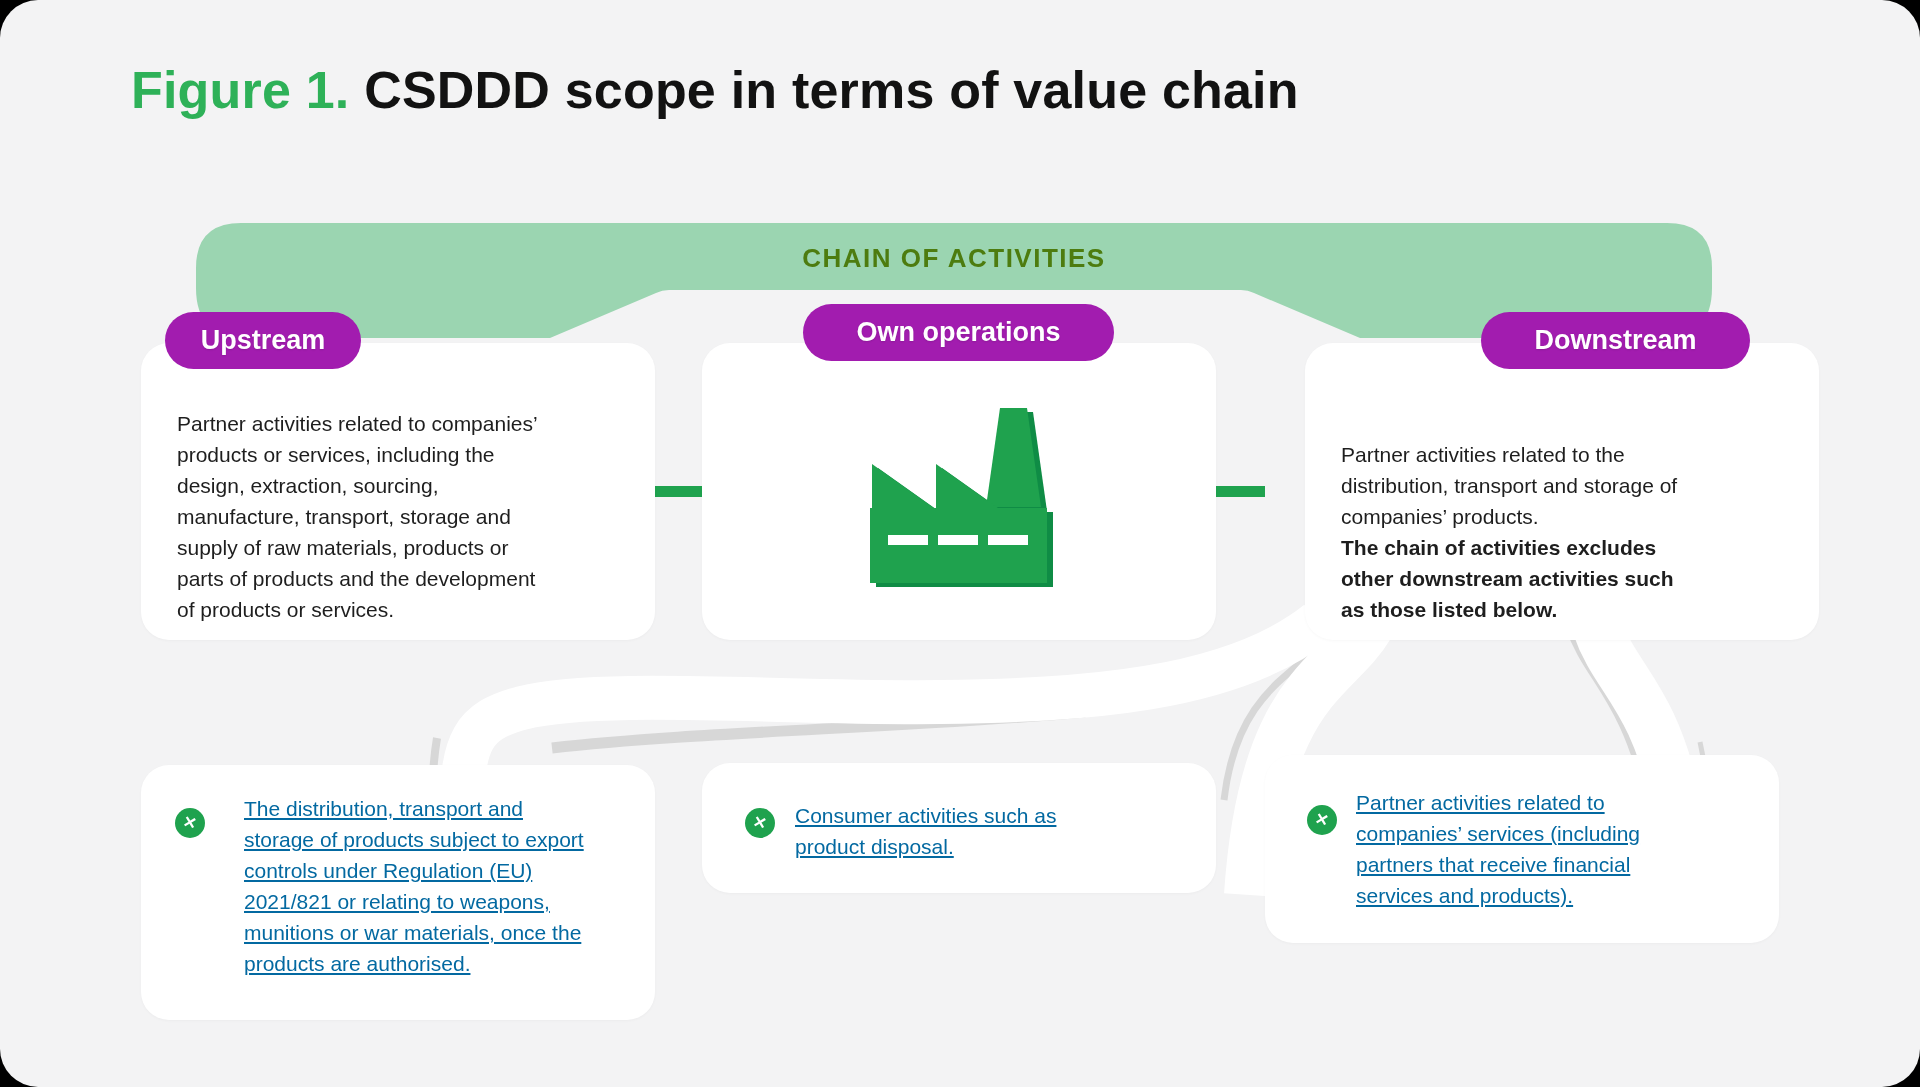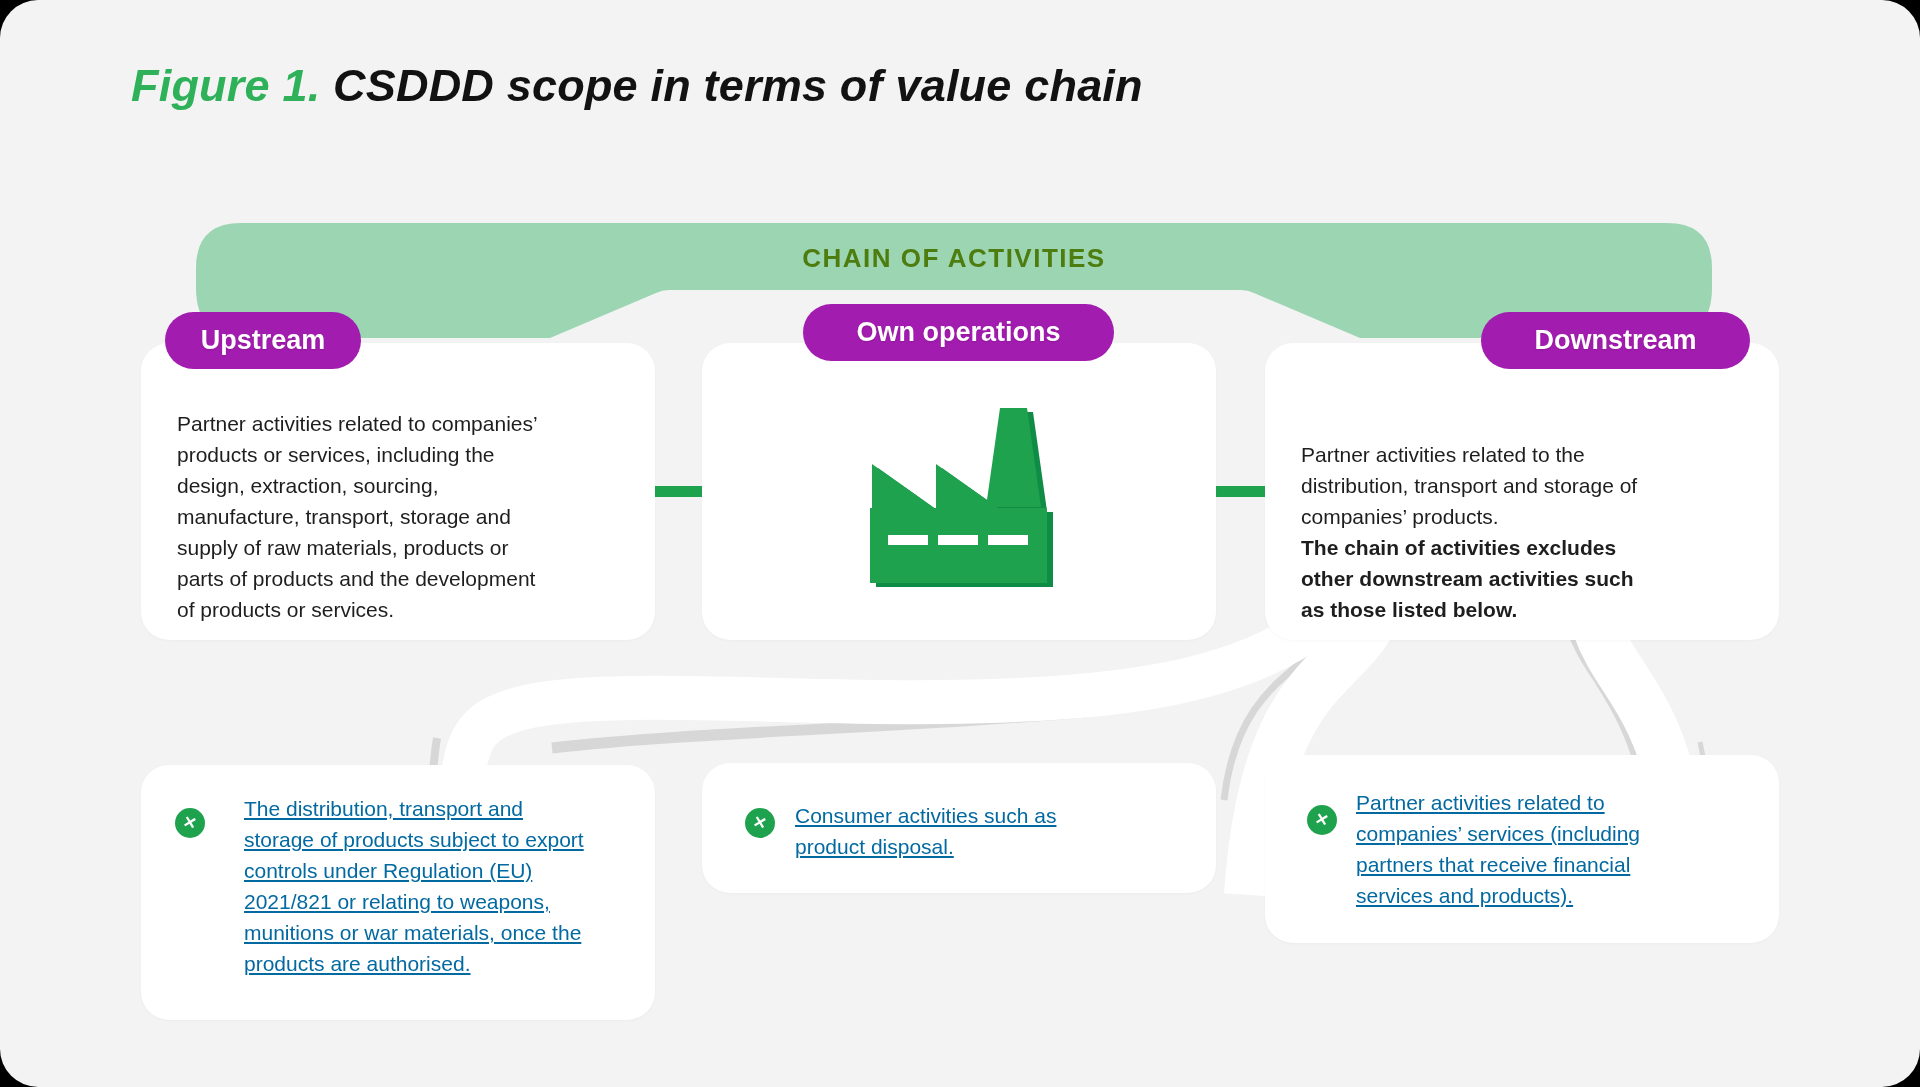--- a/index.html
+++ b/index.html
@@ -1,41 +1,41 @@
 <!DOCTYPE html>
 <html><head>
 <meta charset="utf-8">
 <style>
   html,body{margin:0;padding:0;background:#000;}
   body{width:1920px;height:1087px;font-family:"Liberation Sans",sans-serif;}
   .page{position:relative;width:1920px;height:1087px;background:#f3f3f4;border-radius:38px;overflow:hidden;}
 
   
-  .fig-title{position:absolute;left:131px;top:60px;font-size:45px;font-weight:700;color:#121212;letter-spacing:.2px;font-style:italic;}
+  .fig-title{position:absolute;left:131px;top:60px;font-size:52px;font-weight:700;color:#121212;letter-spacing:.2px;}
   .fig-title .green{color:#2eb158;}
 
   
   .layer-svg{position:absolute;left:0;top:0;z-index:1;}
 
   .banner-label{position:absolute;left:196px;top:243px;width:1516px;text-align:center;z-index:2;
     color:#4d7c0f;font-size:26px;font-weight:700;letter-spacing:1.5px;}
 
   
   .pill{position:absolute;z-index:4;height:57px;border-radius:29px;background:#a21caf;
     display:flex;align-items:center;justify-content:center;color:#fff;font-size:27px;font-weight:700;
     text-shadow:0 1px 2px rgba(0,0,0,.12);}
   .pill-up{left:165px;top:312px;width:196px;}
   .pill-own{left:803px;top:304px;width:311px;}
   .pill-down{left:1481px;top:312px;width:269px;}
 
   
   .card{position:absolute;background:#fff;border-radius:28px;z-index:2;box-shadow:0 1px 3px rgba(0,0,0,.03);}
   .card-up{left:141px;top:343px;width:514px;height:297px;}
   .card-own{left:702px;top:343px;width:514px;height:297px;}
-  .card-down{left:1265px;top:343px;width:514px;height:297px;}
+  .card-down{left:1305px;top:343px;width:514px;height:297px;}
 
   .card-body{position:absolute;left:36px;top:65px;width:445px;font-size:21px;line-height:31px;color:#1e1e1e;
     white-space:pre-line;}
   .card-body .para2{display:block;font-weight:700;}
 
   .factory-svg{position:absolute;left:158px;top:57px;z-index:3;}
 
   
   .card-ex1{left:141px;top:765px;width:514px;height:255px;}
   .card-ex2{left:702px;top:763px;width:514px;height:130px;}

